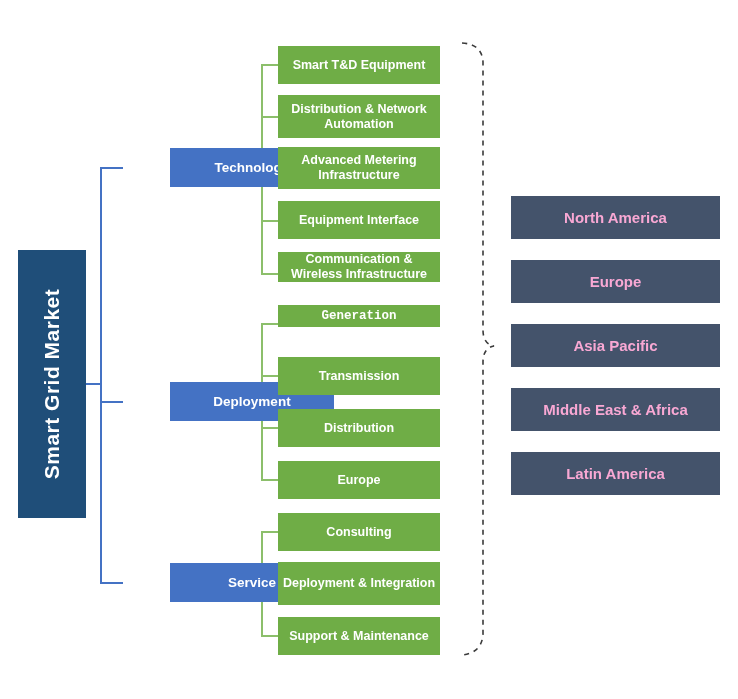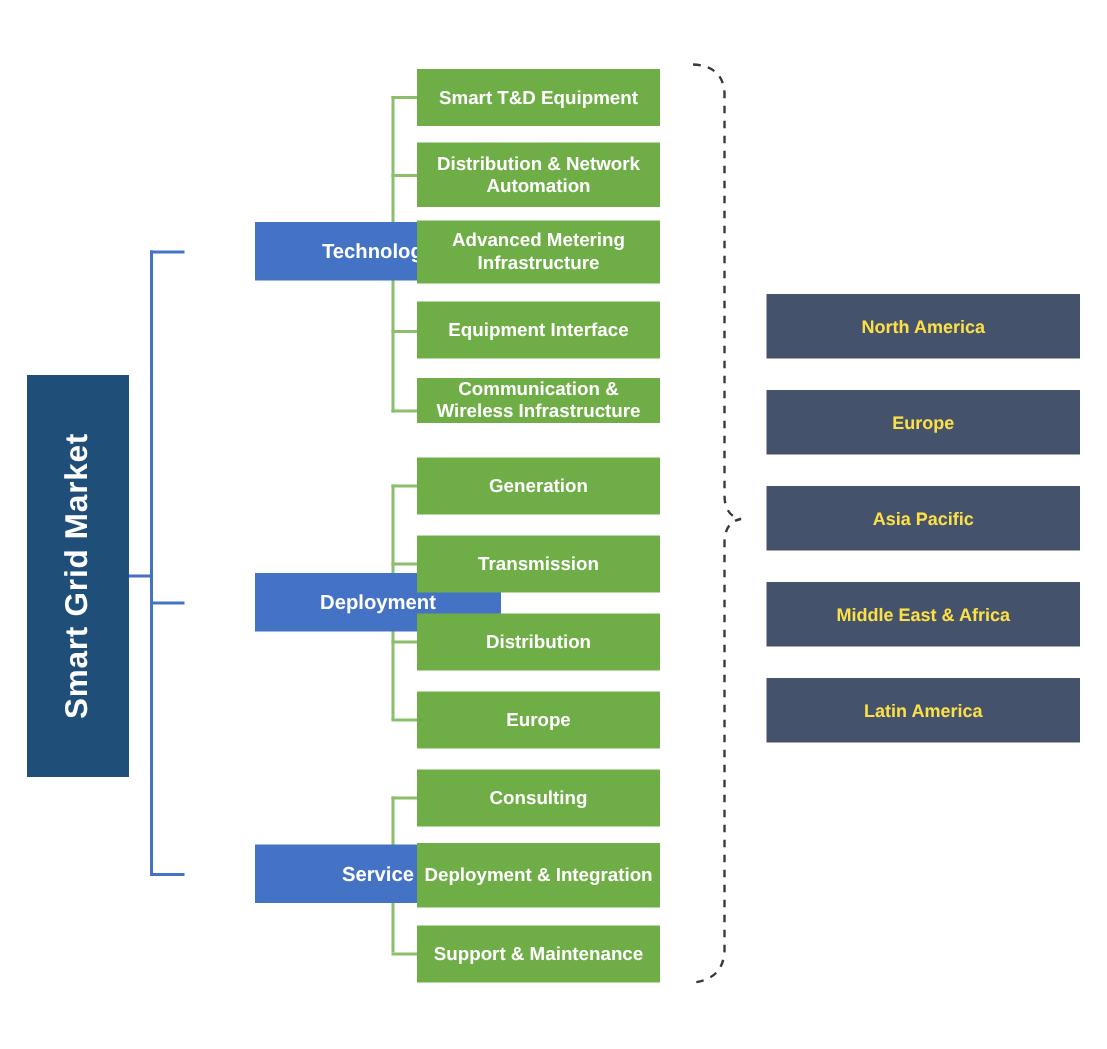--- a/index.html
+++ b/index.html
@@ -87,22 +87,22 @@
     left: 511px;
     width: 209px;
     height: 43px;
     background: #44536b;
     display: flex;
     align-items: center;
     justify-content: center;
     box-sizing: border-box;
   }
   .region-label {
-    color: #fde047;
-    font-size: 12px;
+    color: #f9a8d4;
+    font-size: 15px;
     font-weight: bold;
     text-align: right;
     white-space: nowrap;
   }
 
   
   .conn {
     position: absolute;
     background: #4472c4;
   }
@@ -178,21 +178,21 @@
   <div class="leaf-box" style="top:147px; height:42px;">
     <span class="leaf-label">Advanced Metering Infrastructure</span>
   </div>
   <div class="leaf-box" style="top:201px; height:38px;">
     <span class="leaf-label">Equipment Interface</span>
   </div>
   <div class="leaf-box" style="top:252px; height:30px;">
     <span class="leaf-label">Communication &amp; Wireless Infrastructure</span>
   </div>
 
-  <div class="leaf-box" style="top:305px; height:38px;">
+  <div class="leaf-box" style="top:305px; height:22px;font-family:Liberation Mono, monospace;">
     <span class="leaf-label">Generation</span>
   </div>
   <div class="leaf-box" style="top:357px; height:38px;">
     <span class="leaf-label">Transmission</span>
   </div>
   <div class="leaf-box" style="top:409px; height:38px;">
     <span class="leaf-label">Distribution</span>
   </div>
   <div class="leaf-box" style="top:461px; height:38px;">
     <span class="leaf-label">Europe</span>

